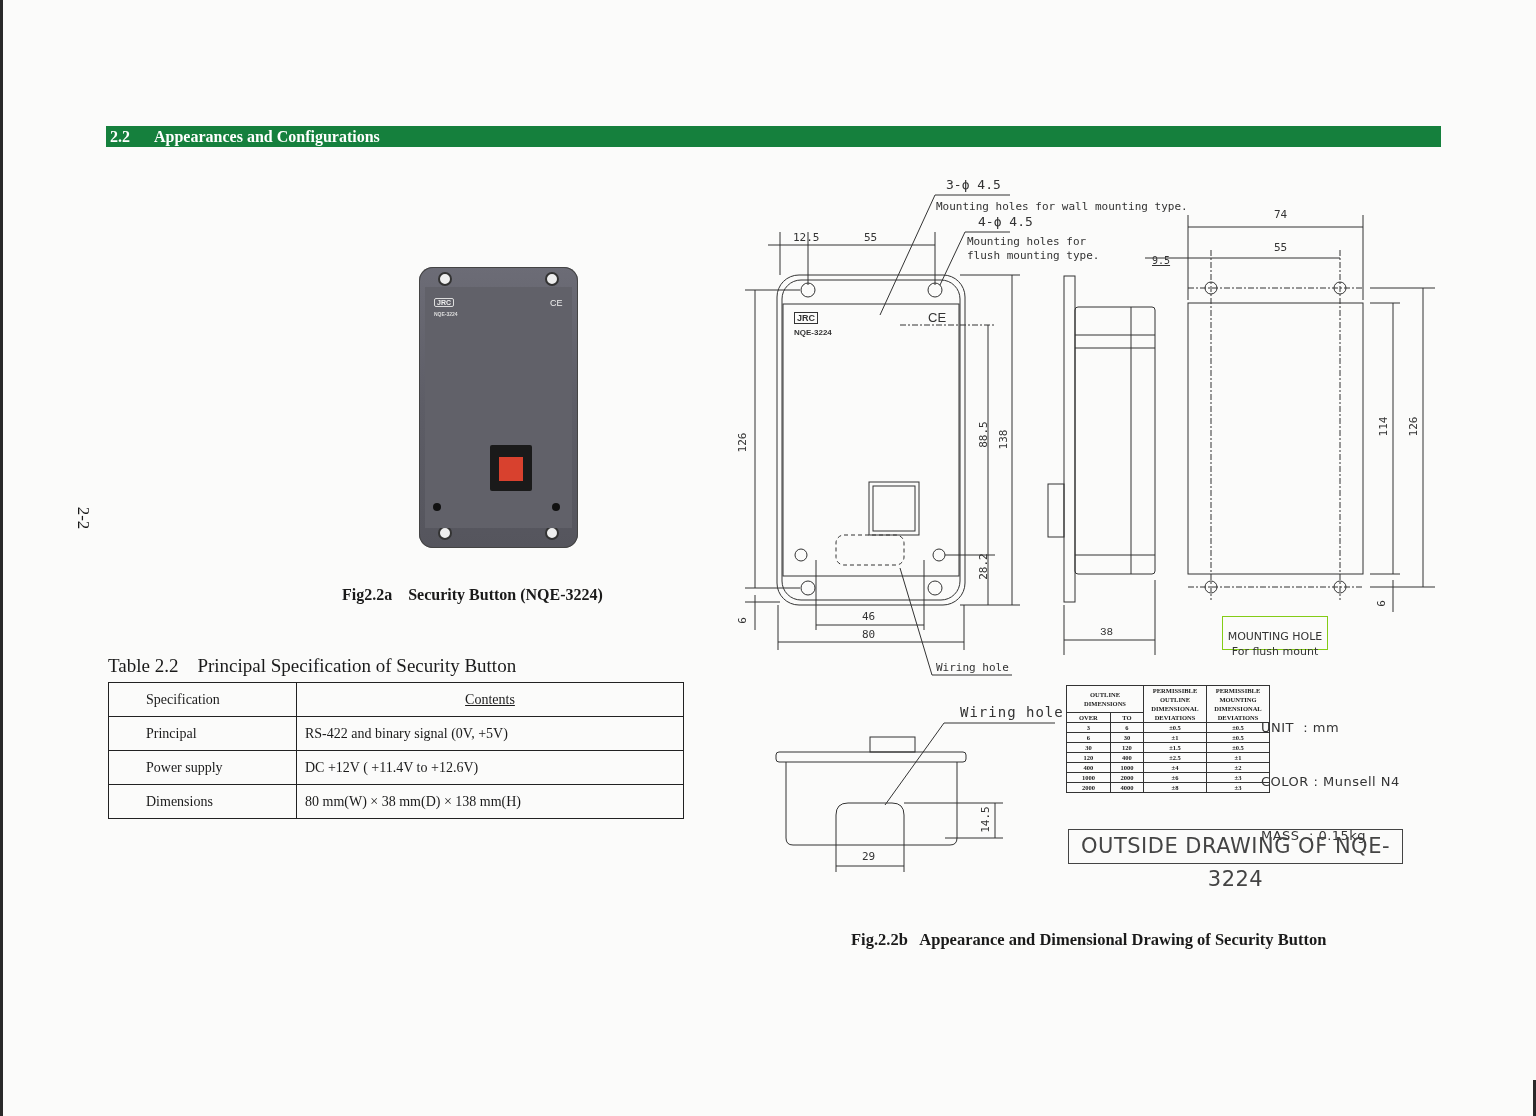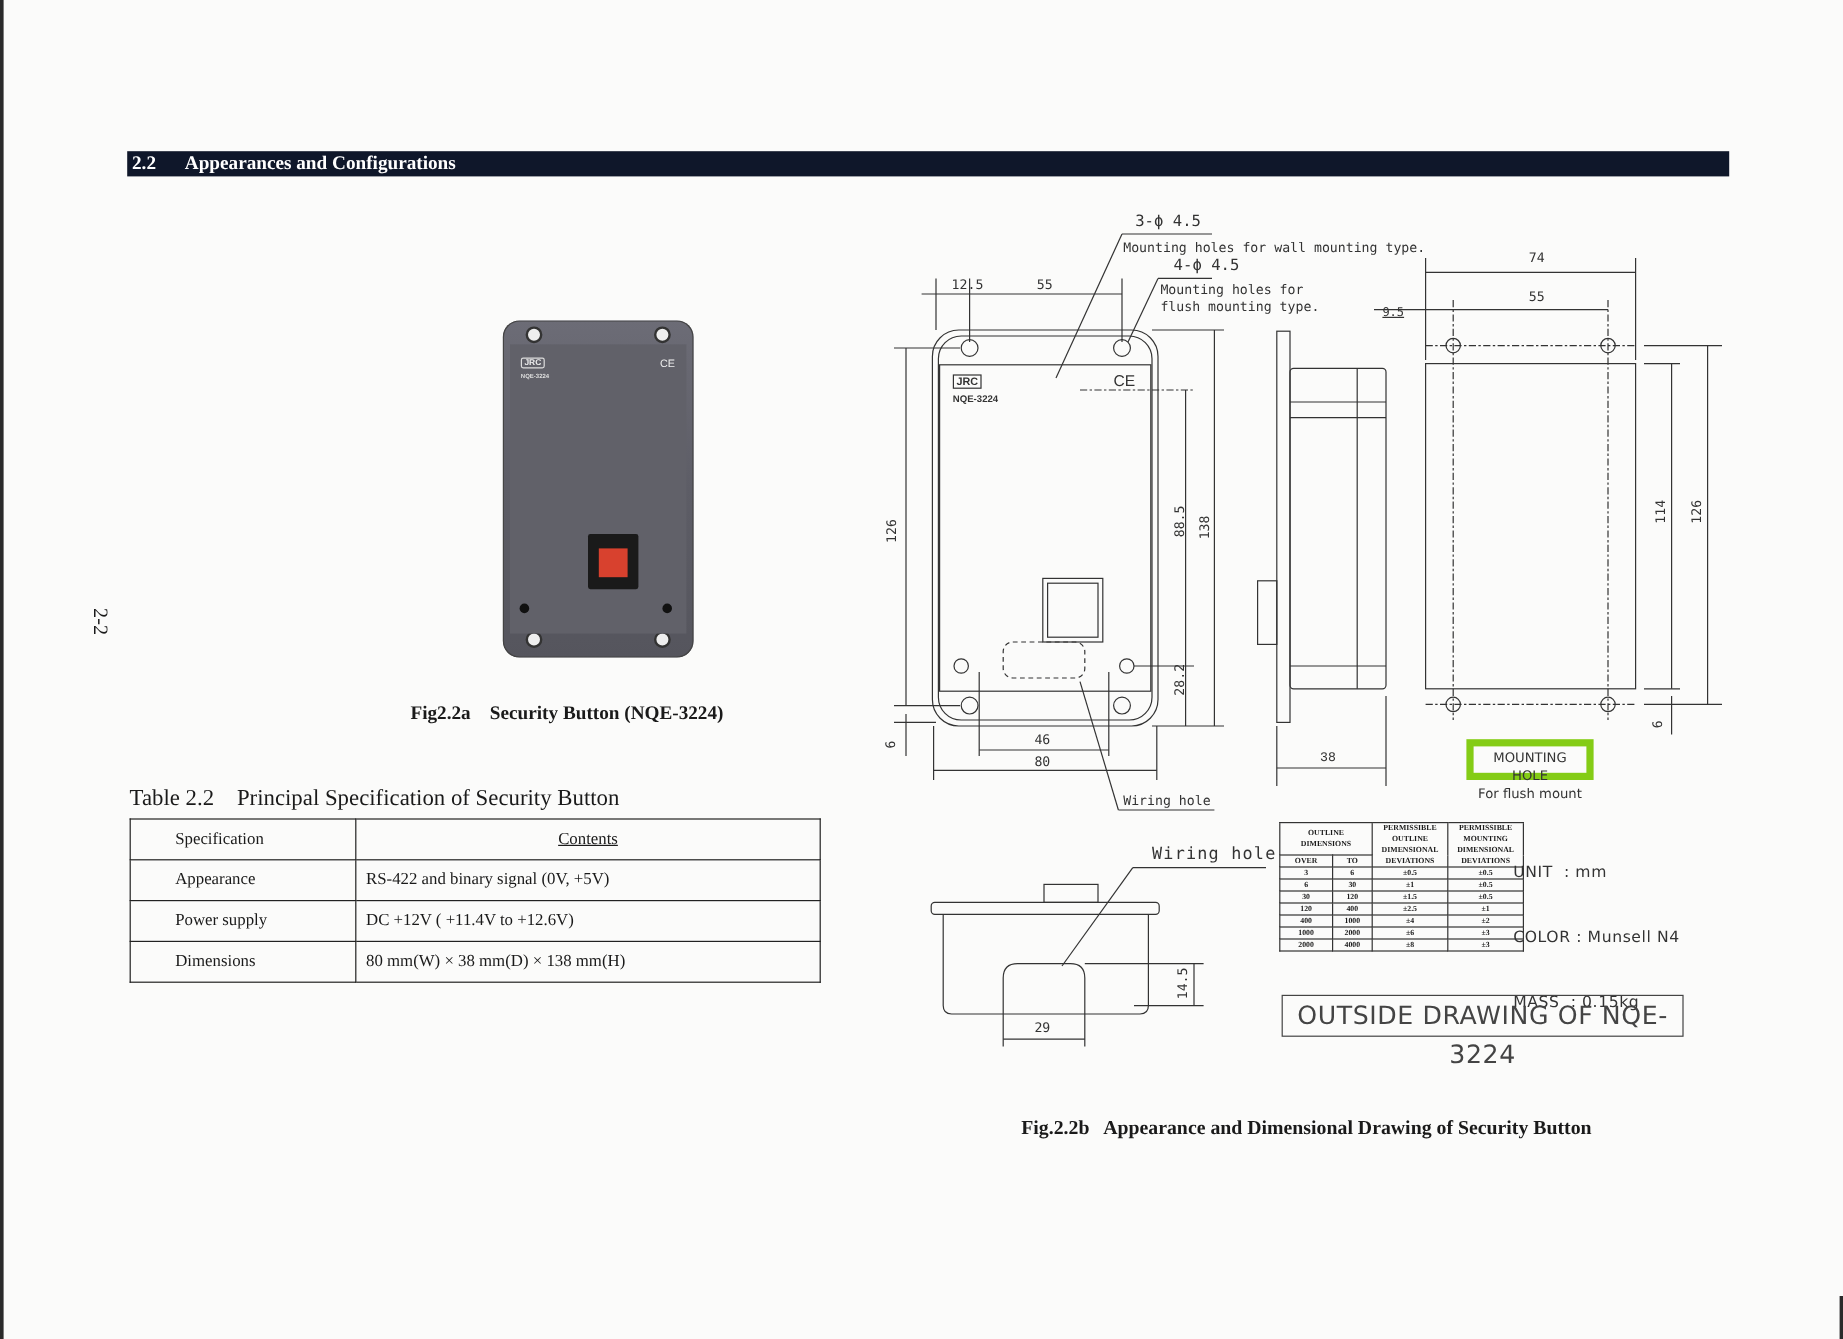--- a/index.html
+++ b/index.html
@@ -1,36 +1,36 @@
 <!DOCTYPE html>
 <html><head>
 <meta charset="utf-8">
 <style>
   html,body{margin:0;padding:0;}
   body{width:1536px;height:1116px;background:#fbfbfa;position:relative;overflow:hidden;font-family:"Liberation Serif",serif;color:#1a1a1a;}
   .abs{position:absolute;}
   .left-edge{position:absolute;left:0;top:0;width:3px;height:1116px;background:#2a2a2a;}
   .right-edge{position:absolute;right:0;top:1080px;width:3px;height:36px;background:#2a2a2a;}
-  .section-bar{position:absolute;left:106px;top:126px;width:1335px;height:21px;background:#0f172a;color:#fff;font-weight:bold;font-size:16px;line-height:22px;}
+  .section-bar{position:absolute;left:106px;top:126px;width:1335px;height:21px;background:#15803d;color:#fff;font-weight:bold;font-size:16px;line-height:22px;}
   .section-bar .num{position:absolute;left:4px;top:0;}
   .section-bar .ttl{position:absolute;left:48px;top:0;}
   .page-num{position:absolute;left:72px;top:508px;font-size:17px;transform:rotate(90deg);transform-origin:center;}
   .fig-caption{font-weight:bold;font-size:16px;}
   .spec-title{position:absolute;left:108px;top:655px;font-size:19px;}
   table.spec{position:absolute;left:108px;top:682px;border-collapse:collapse;font-size:14px;}
   table.spec td{border:1.5px solid #222;height:33px;padding:0 0 0 37px;}
   table.spec td.c1{width:150px;}
   table.spec td.c2{width:378px;padding-left:8px;}
   table.spec tr.head td.c2{text-align:center;padding-left:0;text-decoration:underline;}
   .draw{font-family:"DejaVu Sans Mono","Liberation Mono",monospace;color:#333;}
   .tol{position:absolute;left:1066px;top:685px;border-collapse:collapse;font-family:"Liberation Serif",serif;font-size:6.5px;font-weight:bold;}
   .tol td{border:1px solid #333;text-align:center;padding:0 2px;height:9px;line-height:9px;}
   .unit-block{position:absolute;left:1261px;top:683px;font-family:"DejaVu Sans",sans-serif;font-size:13px;line-height:18px;color:#333;letter-spacing:0.5px;}
   .outside-title{position:absolute;left:1068px;top:829px;width:333px;height:33px;border:1px solid #444;font-family:"DejaVu Sans",sans-serif;font-size:21px;line-height:33px;text-align:center;color:#444;letter-spacing:0.5px;}
-  .mh-box{position:absolute;left:1222px;top:616px;width:106px;height:34px;border:6px solid #84cc16;font-family:"DejaVu Sans",sans-serif;font-size:11px;line-height:15px;text-align:center;color:#333;padding-top:2px;box-sizing:border-box;}
+  .mh-box{position:absolute;left:1222px;top:616px;width:106px;height:34px;border:1px solid #84cc16;font-family:"DejaVu Sans",sans-serif;font-size:11px;line-height:15px;text-align:center;color:#333;padding-top:12px;box-sizing:border-box;}
   .photo{position:absolute;left:419px;top:267px;width:159px;height:281px;border-radius:14px;background:linear-gradient(180deg,#6c6c76 0%,#5d5d66 50%,#55555d 100%);box-shadow:0 0 0 1px #444 inset;}
 </style>
 </head>
 <body>
 
 <div class="left-edge"></div>
 <div class="right-edge"></div>
 
 <div class="section-bar">
   <span class="num">2.2</span>
@@ -58,21 +58,21 @@
 <div class="abs fig-caption" style="left:342px;top:586px;white-space:pre;">Fig2.2a    Security Button (NQE-3224)</div>
 
 <div class="spec-title" style="white-space:pre;">Table 2.2    Principal Specification of Security Button</div>
 <table class="spec">
   <tbody>
       <tr class="head">
     <td class="c1">Specification</td>
     <td class="c2">Contents</td>
   </tr>
   <tr>
-    <td class="c1">Appearance</td>
+    <td class="c1">Principal</td>
     <td class="c2">RS-422 and binary signal (0V, +5V)</td>
   </tr>
   <tr>
     <td class="c1">Power supply</td>
     <td class="c2">DC +12V ( +11.4V to +12.6V)</td>
   </tr>
   <tr>
     <td class="c1">Dimensions</td>
     <td class="c2">80 mm(W) × 38 mm(D) × 138 mm(H)</td>
   </tr>

